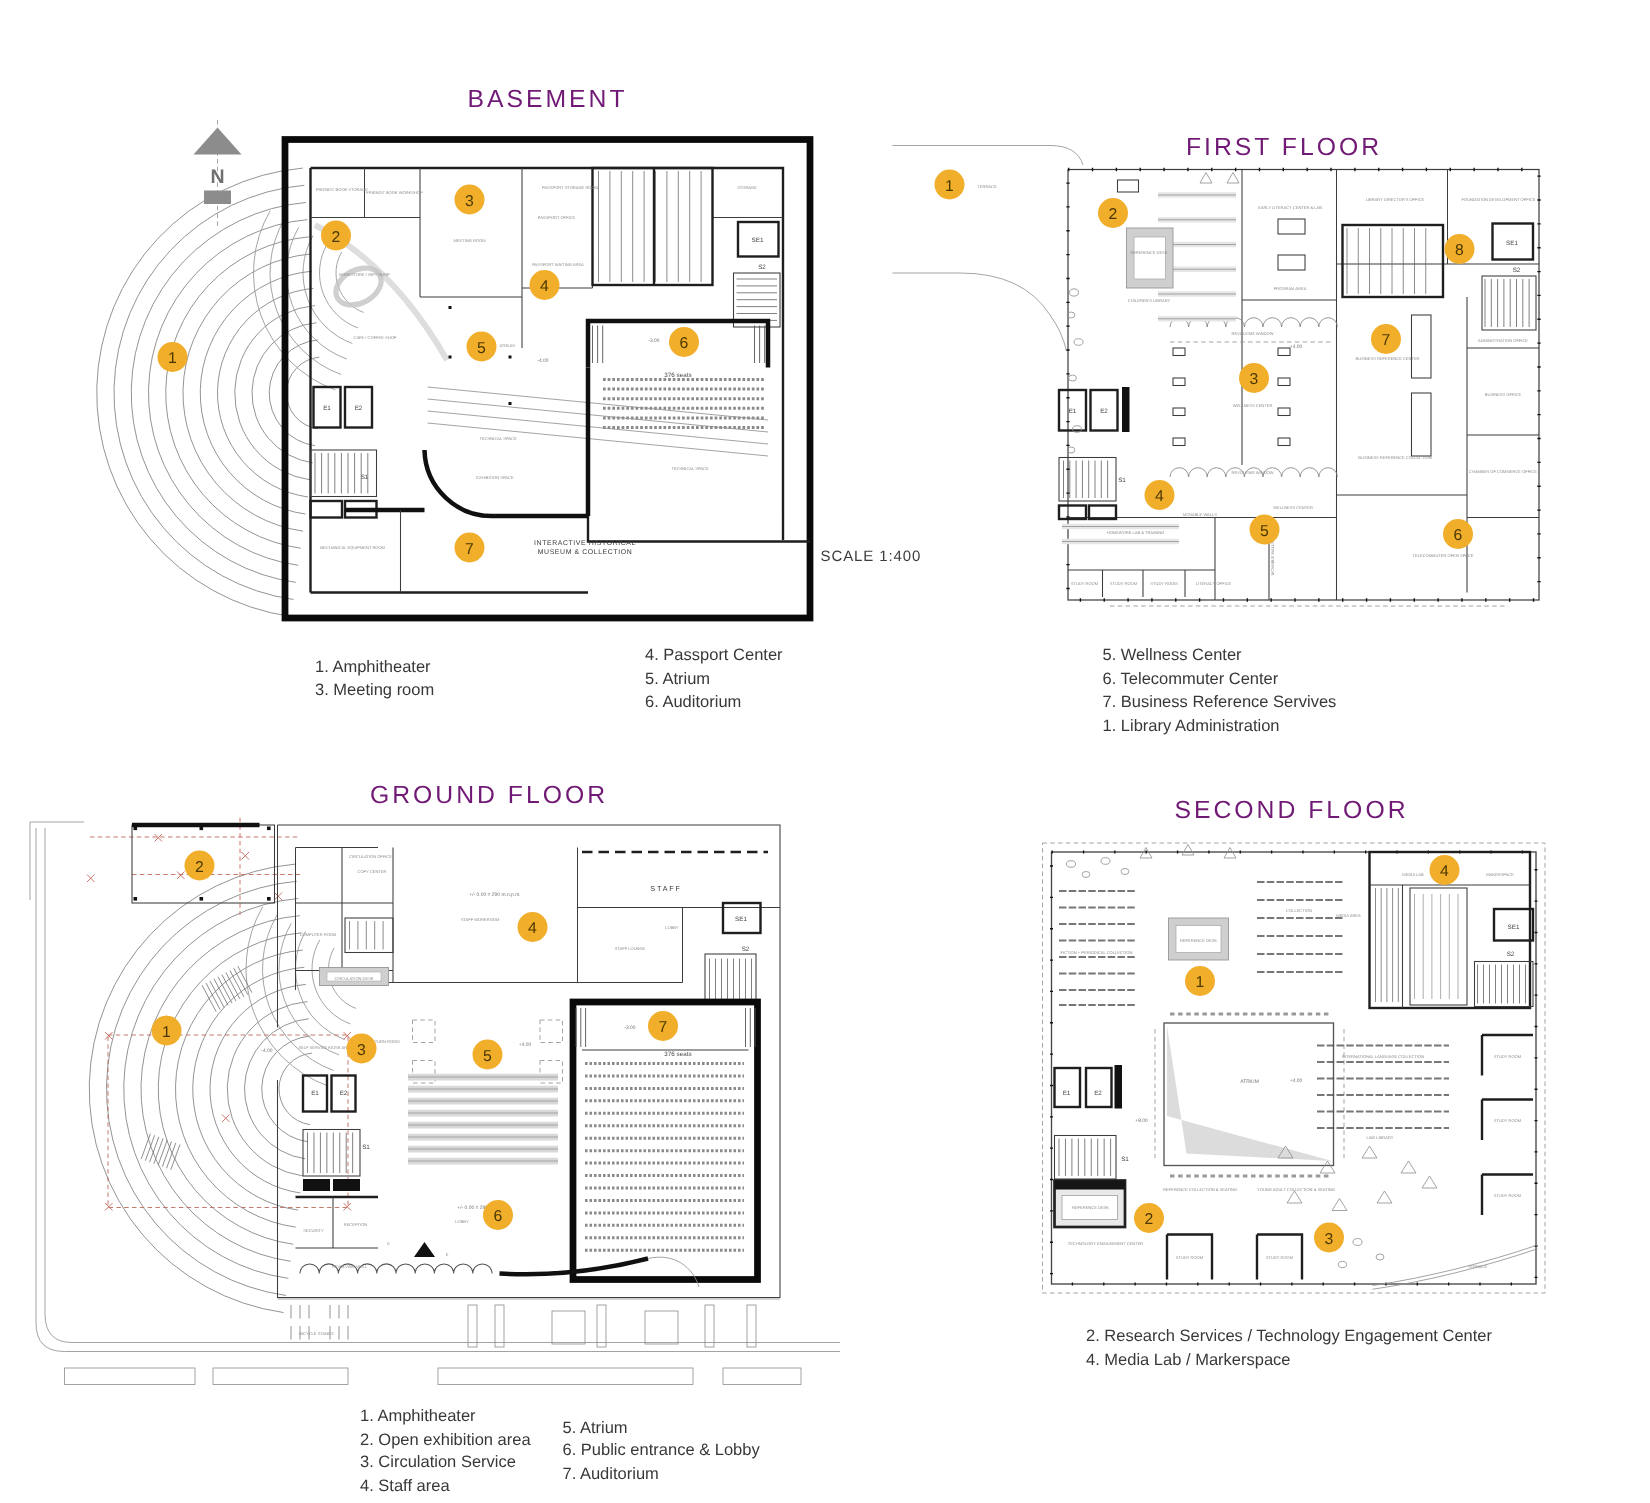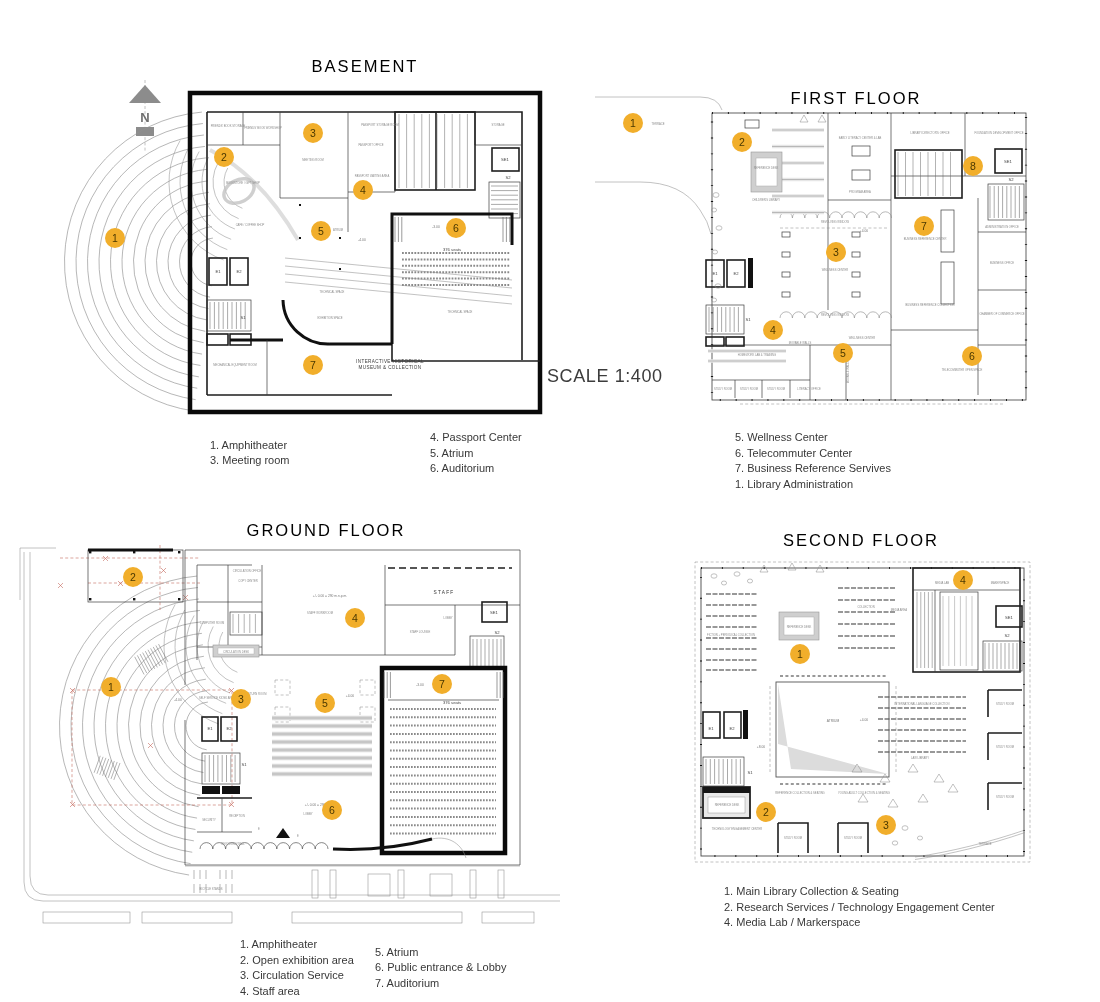--- a/index.html
+++ b/index.html
@@ -1,18 +1,18 @@
 <!DOCTYPE html>
 <html><head>
 <meta charset="utf-8">
 <style>
   html,body{margin:0;padding:0;background:#fff;}
   body{width:1100px;height:1002px;position:relative;font-family:"Liberation Sans",sans-serif;overflow:hidden;}
-  .title{position:absolute;width:210px;text-align:center;color:#000000;font-size:16.5px;letter-spacing:2px;font-weight:400;}
-  .scale-note{position:absolute;left:547px;top:366px;color:#3c3c3c;font-size:18px;letter-spacing:.6px;}
+  .title{position:absolute;width:210px;text-align:center;color:#701a75;font-size:16.5px;letter-spacing:2px;font-weight:400;}
+  .scale-note{position:absolute;left:547px;top:366px;color:#3c3c3c;font-size:10px;letter-spacing:.6px;}
   .legend{position:absolute;display:flex;color:#383838;font-size:11px;line-height:1.33;align-items:center;}
   .legend ul{list-style:none;margin:0;padding:0;}
   .legend li{margin-bottom:1px;}
   .plan{position:absolute;}
   svg text{font-family:"Liberation Sans",sans-serif;}
   .t1{font-size:2.7px;fill:#8a8a8a;text-anchor:middle;}
   .t2{font-size:3.3px;fill:#767676;text-anchor:middle;}
   .t3{font-size:4.2px;fill:#444;text-anchor:middle;}
   .t4{font-size:4.8px;fill:#333;text-anchor:middle;letter-spacing:1.2px;}
   .museum{font-size:4.6px;fill:#3a3a3a;text-anchor:middle;letter-spacing:.4px;}
@@ -839,17 +839,16 @@
   </ul>
   <ul>
     <li>5. Atrium</li>
     <li>6. Public entrance &amp; Lobby</li>
     <li>7. Auditorium</li>
   </ul>
 </div>
 
 <div class="legend" style="left:724px;top:884px">
   <ul style="width:335px">
-    <li>1. Main Library Collection &amp; Seating</li>
     <li>2. Research Services / Technology Engagement Center</li>
     <li>4. Media Lab / Markerspace</li>
   </ul>
 </div>
 
 </body></html>

